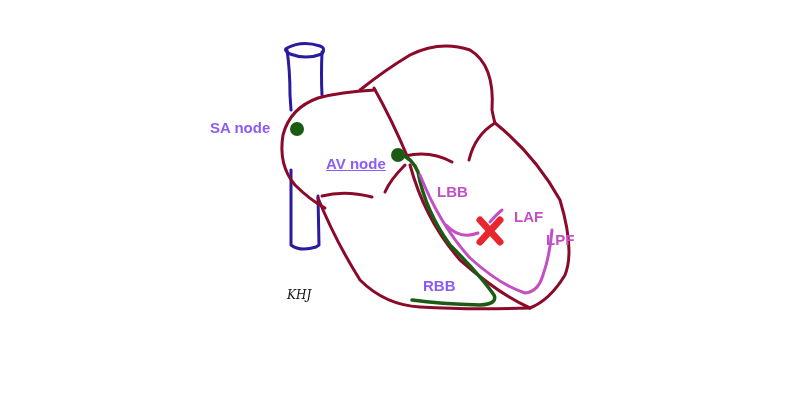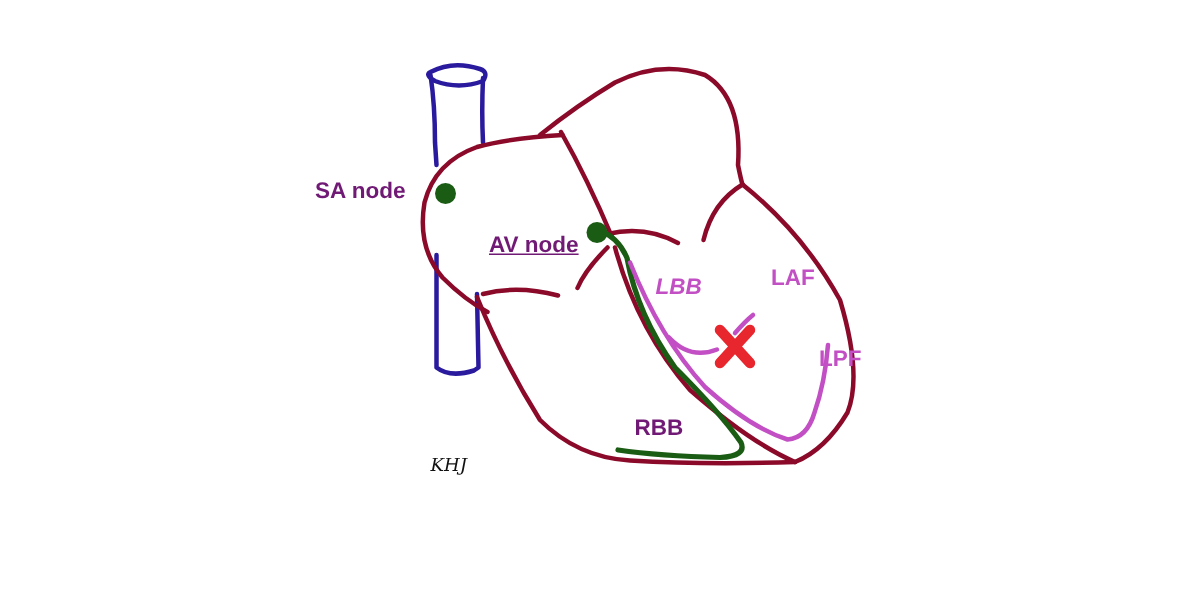--- a/index.html
+++ b/index.html
@@ -1,19 +1,19 @@
 <!DOCTYPE html>
 <html><head>
 <meta charset="utf-8">
 <style>
   html, body { margin:0; padding:0; background:#ffffff; }
   body { width:800px; height:402px; position:relative; overflow:hidden; font-family:"Liberation Sans", sans-serif; }
   svg { position:absolute; left:0; top:0; }
   .lbl { position:absolute; font-weight:bold; font-size:15px; white-space:nowrap; }
-  .green { color:#701a75; }
+  .green { color:#8b5cf6; }
   .pink { color:#c24fc4; font-weight:bold; }
   .sig { position:absolute; font-family:"DejaVu Serif", serif; font-style:italic; font-size:12px; color:#111; }
 </style>
 </head>
 <body>
 
 <svg width="800" height="402" viewBox="0 0 800 402">
 
   <g fill="none" stroke="#2a1a9e" stroke-width="3" stroke-linecap="round" stroke-linejoin="round">
     <path d="M287 48 Q302 40 320 46 Q326 48 322 54 Q306 60 290 54 Q283 50 287 48 Z"></path>
@@ -56,17 +56,17 @@
   </g>
 
   <g stroke="#e8262e" stroke-width="7" stroke-linecap="round">
     <path d="M480 220 L500 242"></path>
     <path d="M500 220 L480 242"></path>
   </g>
 </svg>
 
 <div class="lbl green" style="left:210px;top:119px;">SA node</div>
 <div class="lbl green" style="left:326px;top:155px;text-decoration:underline;">AV node</div>
-<div class="lbl pink" style="left:437px;top:183px;font-style:italic;">LBB</div>
-<div class="lbl pink" style="left:514px;top:177px;text-align:center;">LAF</div>
+<div class="lbl pink" style="left:437px;top:183px;">LBB</div>
+<div class="lbl pink" style="left:514px;top:208px;text-align:center;">LAF</div>
 <div class="lbl pink" style="left:546px;top:231px;">LPF</div>
 <div class="lbl green" style="left:423px;top:277px;">RBB</div>
-<div class="sig" style="left:287px;top:303px;">KHJ</div>
+<div class="sig" style="left:287px;top:288px;">KHJ</div>
 
 </body></html>

